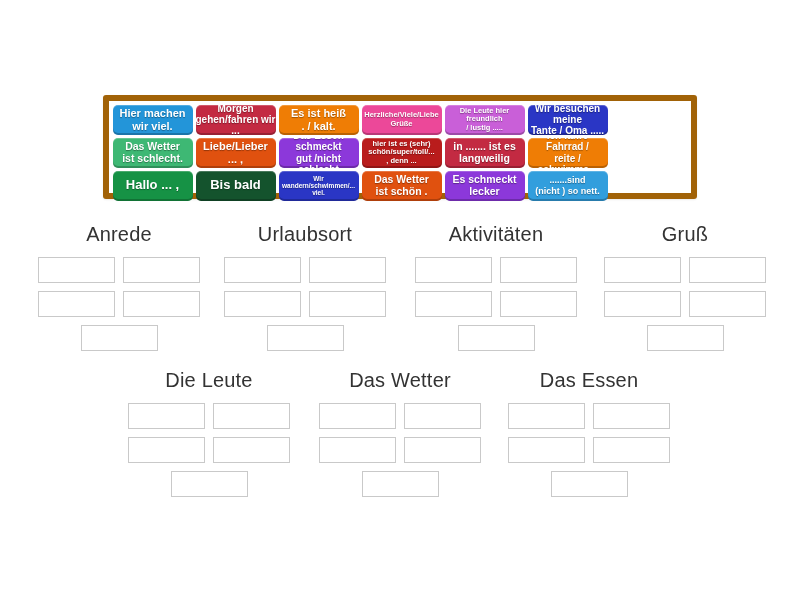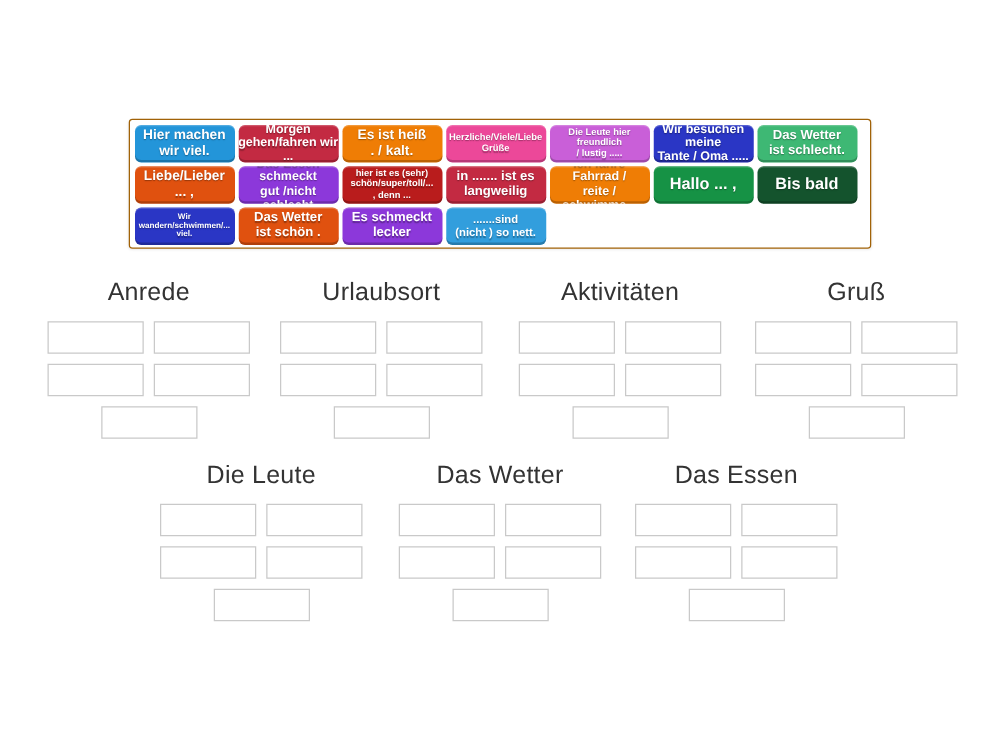--- a/index.html
+++ b/index.html
@@ -3,21 +3,21 @@
 <meta charset="utf-8">
 <style>
   html,body{margin:0;padding:0;}
   body{
     width:800px;height:600px;position:relative;background:#ffffff;
     font-family:"Liberation Sans", sans-serif;overflow:hidden;
   }
   
   .tile-bank{
     position:absolute;left:103px;top:95px;width:594px;height:104px;
-    box-sizing:border-box;border:1px solid #a16207;border-radius:3px;
+    box-sizing:border-box;border:6px solid #a16207;border-radius:3px;
     background:#fff;padding:2px 2px;
     display:flex;flex-wrap:wrap;align-content:flex-start;
     box-shadow:0 1px 2px rgba(0,0,0,0.08);
   }
   .tile{
     width:80px;height:30px;margin:1.5px;border-radius:5px;
     box-sizing:border-box;
     display:flex;align-items:center;justify-content:center;
     text-align:center;color:#ffffff;font-weight:bold;
     white-space:pre-line;line-height:1.12;

